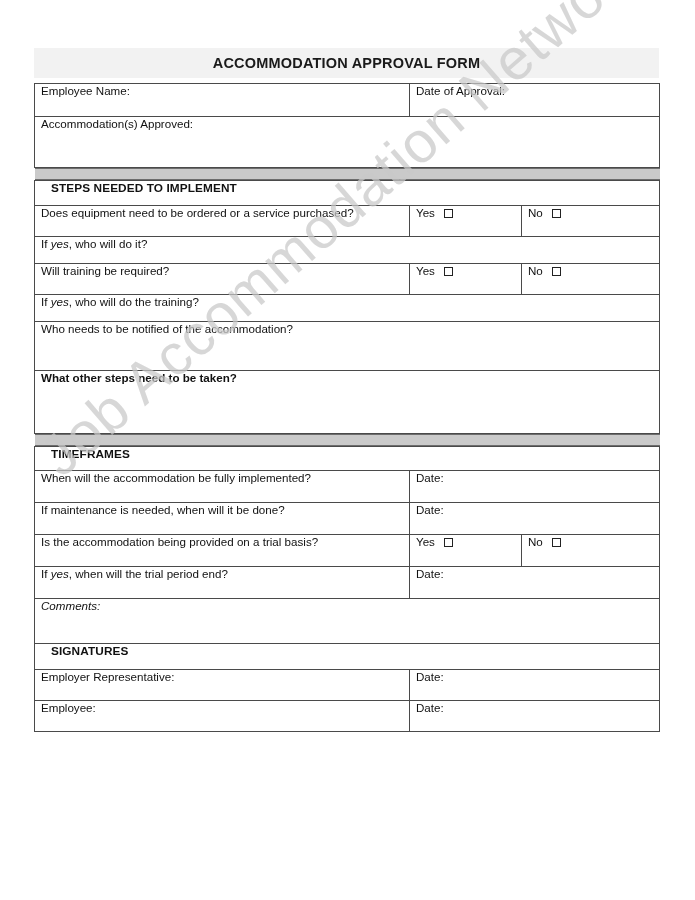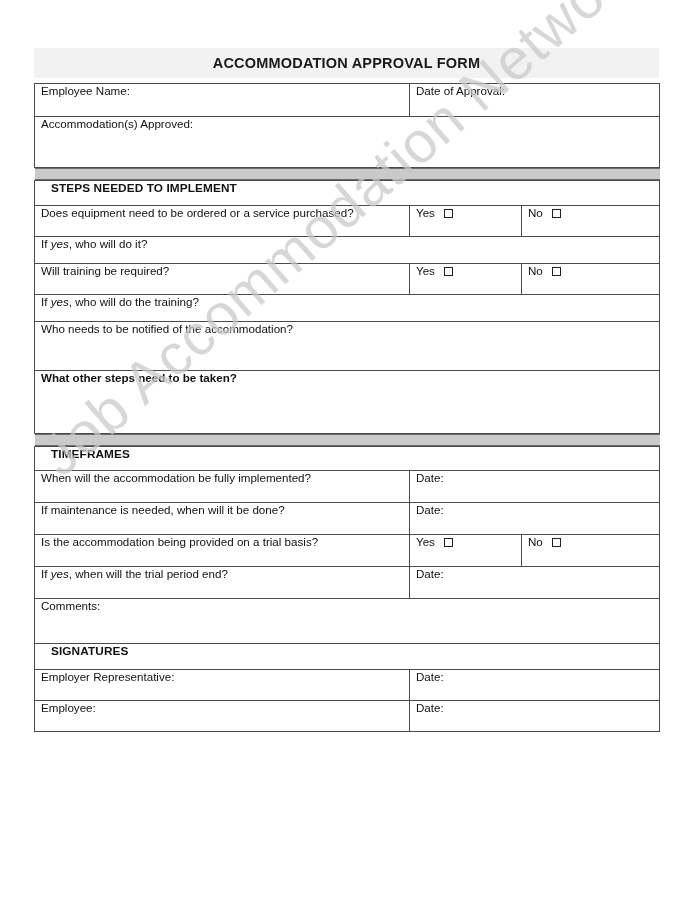--- a/index.html
+++ b/index.html
@@ -286,21 +286,21 @@
         <tr>
           <td class="cell-pad indent-1" style="height:31px;margin-left:41px;">
             <span>If </span><em class="ital">yes</em><span>, when will the trial period end?</span>
           </td>
           <td class="cell-pad" colspan="2">
             <span>Date:</span>
           </td>
         </tr>
 
         <tr>
-          <td class="cell-pad" colspan="3" style="height:44px;">
+          <td class="cell-pad" colspan="3" style="height:44px;font-style:italic;">
             <span>Comments:</span>
           </td>
         </tr>
 
         <tr class="section-head">
           <td class="cell-pad" colspan="3" style="height:25px;">
             <span>SIGNATURES</span>
           </td>
         </tr>
 

